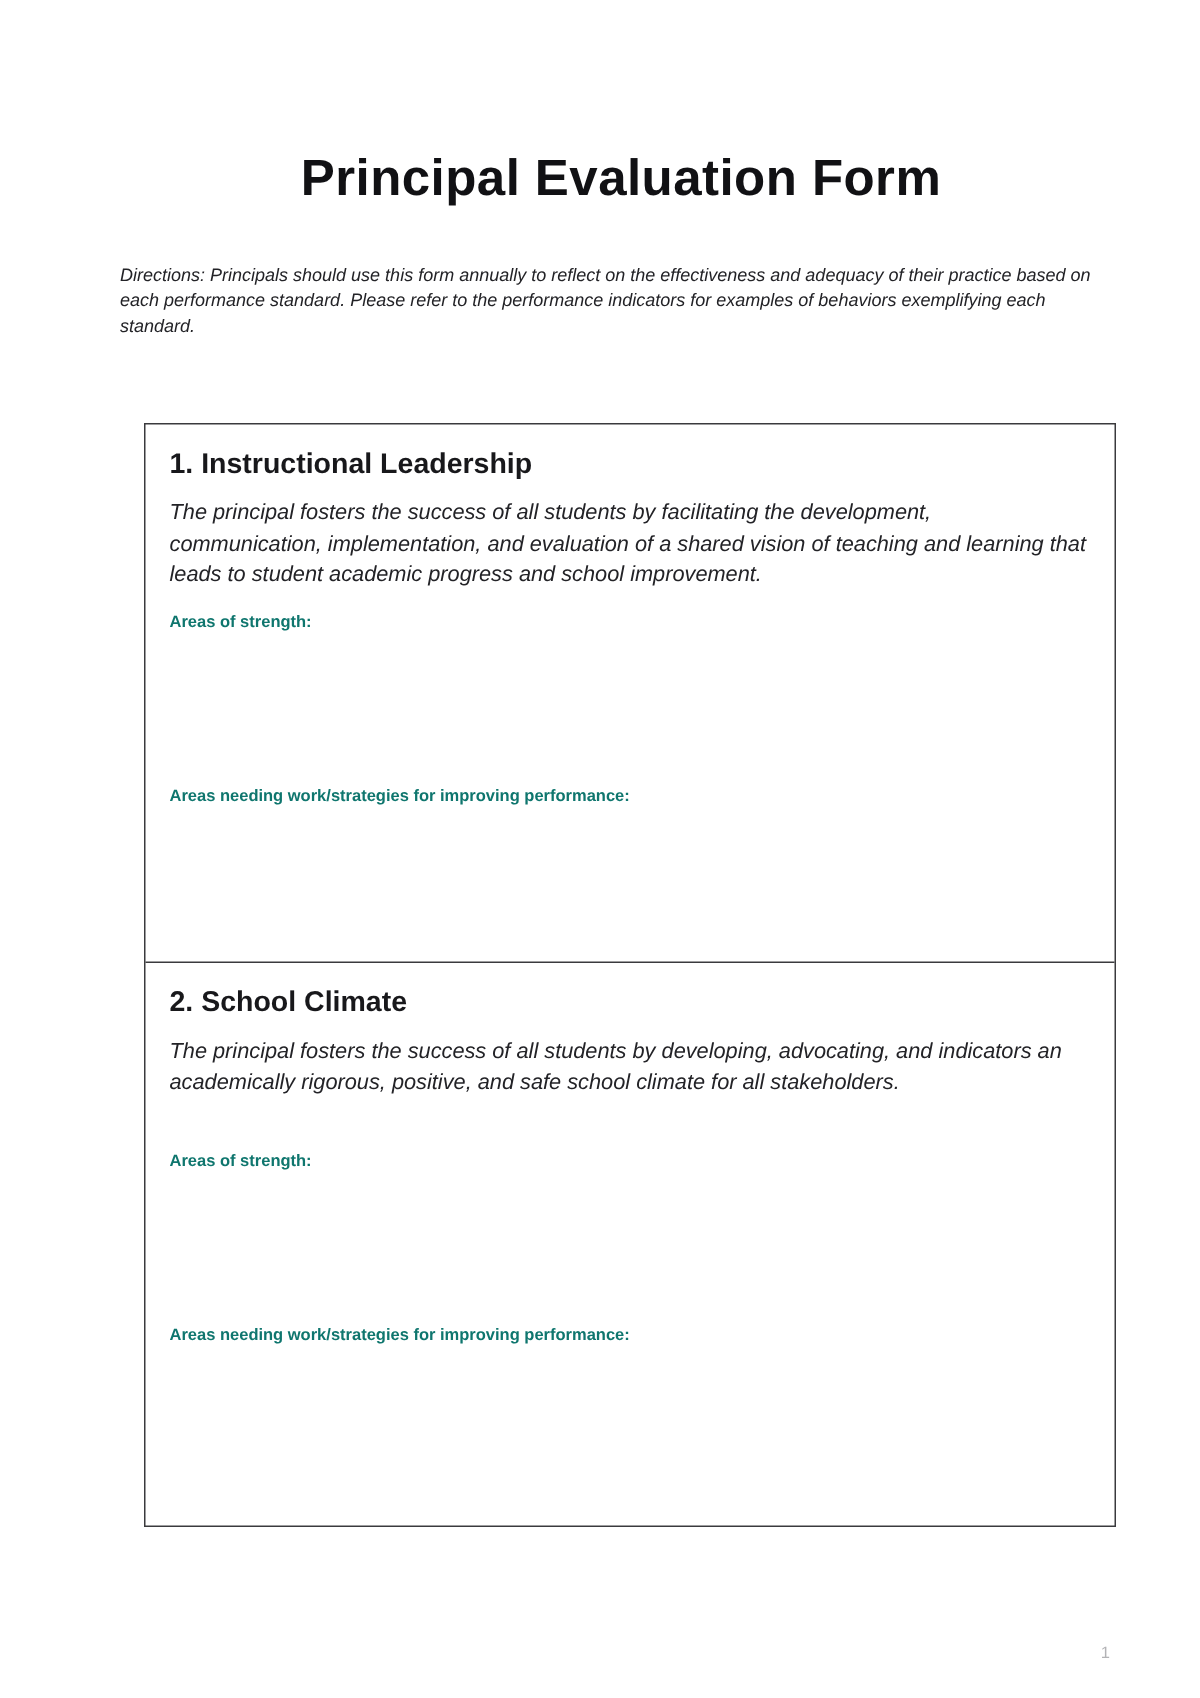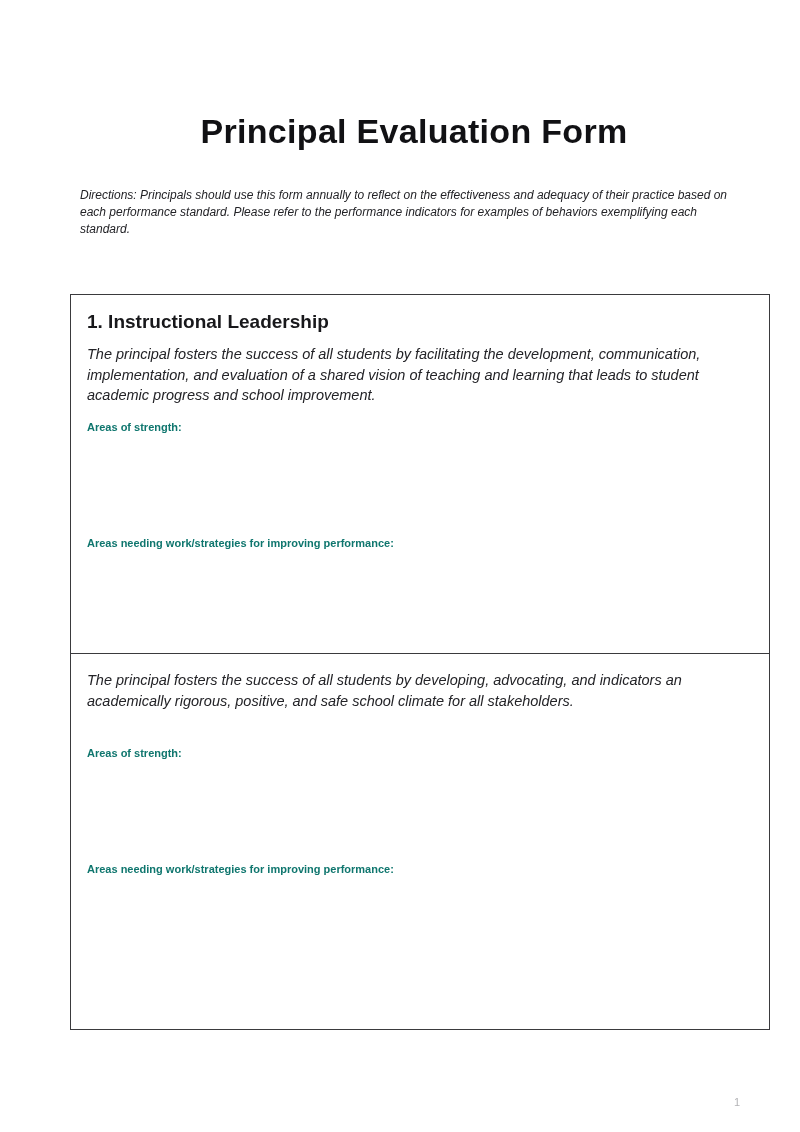--- a/index.html
+++ b/index.html
@@ -12,21 +12,21 @@
   }
   .page {
     position: relative;
     width: 800px;
     height: 1132px;
     background: #ffffff;
     color: #1d1d1f;
     overflow: hidden;
   }
   .form-title {
-    margin: 16px;
+    margin: 4px;
     padding-top: 96px;
     text-align: center;
     font-size: 34px;
     font-weight: 800;
     letter-spacing: 0.3px;
     color: #111114;
     padding-left: 28px;
   }
   .directions {
     margin: 36px 58px 0 80px;
@@ -45,22 +45,22 @@
   .field-label { white-space: nowrap; padding-bottom: 1px; }
   .write-line {
     border-bottom: 1.6px solid #1d1d1f;
     height: 20px;
     cursor: text;
   }
   .principal-line { flex: 1 1 auto; margin-left: 2px; max-width: 340px; }
   .date-label { margin-left: 16px; }
   .date-line { width: 196px; margin-left: 8px; }
   .sections-box {
-    margin: 56px 58px 0 70px;
-    width: 700px;
+    margin: 56px 58px 0 96px;
+    width: 648px;
     border: 1.5px solid #3a3a3d;
   }
   .section { padding: 16px 18px 0 16px; }
   .section-1 { height: 358px; }
   .section-2 { height: 376px; border-top: 1.5px solid #3a3a3d; }
   .section-heading {
     margin: 0 0 11px 0;
     font-size: 19px;
     font-weight: 700;
     color: #18181b;
@@ -104,20 +104,21 @@
     <div class="section section-1">
       <h2 class="section-heading">1. Instructional Leadership</h2>
       <p class="section-desc">The principal fosters the success of all students by facilitating the development, communication, implementation, and evaluation of a shared vision of teaching and learning that leads to student academic progress and school improvement.</p>
       <div class="area-label strength-label">Areas of strength:</div>
       <div class="fill-area"></div>
       <div class="area-label">Areas needing work/strategies for improving performance:</div>
       <div class="fill-area tail"></div>
     </div>
 
     <div class="section section-2">
+      <h2 class="section-heading">2. School Climate</h2>
       <p class="section-desc">The principal fosters the success of all students by developing, advocating, and indicators an academically rigorous, positive, and safe school climate for all stakeholders.</p>
       <div class="area-label strength-label">Areas of strength:</div>
       <div class="fill-area"></div>
       <div class="area-label">Areas needing work/strategies for improving performance:</div>
       <div class="fill-area tail"></div>
     </div>
 
   </div>
 
   <div class="page-number">1</div>

